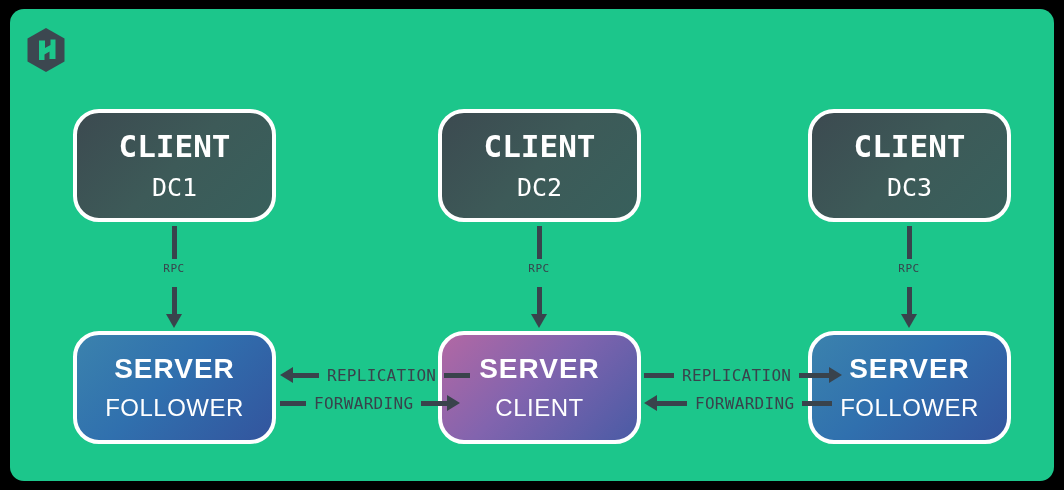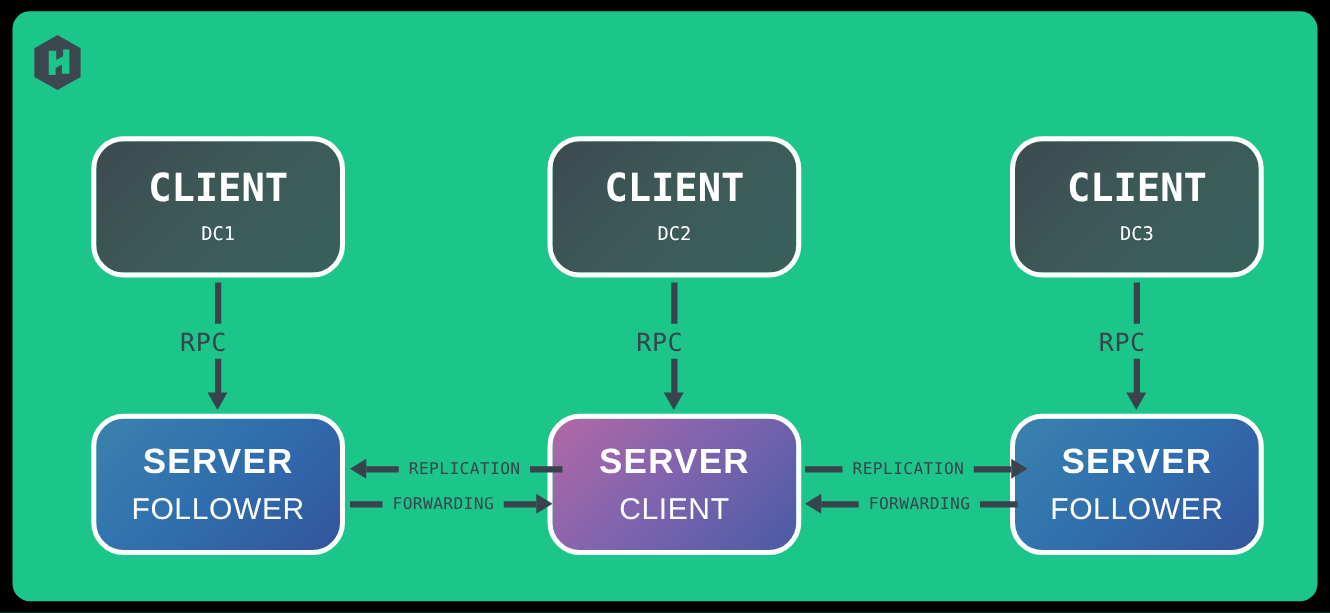--- a/index.html
+++ b/index.html
@@ -77,21 +77,21 @@
     background: linear-gradient(135deg, #3C4A50 0%, #3D5A58 50%, #38605C 100%);
   }
   .node.client .title {
     font-family: "DejaVu Sans Mono", monospace;
     font-size: 31px;
     font-weight: bold;
     letter-spacing: 0px;
   }
   .node.client .subtitle {
     font-family: "DejaVu Sans Mono", monospace;
-    font-size: 15px;
+    font-size: 25px;
     letter-spacing: 0px;
   }
 
   .node.server-follower {
     background: linear-gradient(135deg, #3B82AD 0%, #3070AE 45%, #33559E 100%);
   }
   .node.server-leader {
     background: linear-gradient(135deg, #B268A4 0%, #8264AE 45%, #4A5BA5 100%);
   }
 
@@ -107,22 +107,23 @@
     position: absolute;
     top: 215px;
     width: 60px;
     height: 106px;
   }
   .rpc-label {
     position: absolute;
     left: 0;
     top: 38px;
     width: 100%;
-    font-family: "DejaVu Sans Mono", monospace;
-    font-size: 20px;
+    text-align: center;
+    font-family: "DejaVu Sans Mono", monospace;
+    font-size: 11px;
     color: #39434C;
     letter-spacing: 0.5px;
   }
   .rpc .seg-top {
     position: absolute;
     left: 28px;
     top: 2px;
     width: 5px;
     height: 33px;
     background: #39434C;
@@ -156,21 +157,21 @@
     display: flex;
     align-items: center;
   }
   .hconn .bar {
     height: 5px;
     background: #39434C;
     flex: 0 0 auto;
   }
   .hconn .lbl {
     font-family: "DejaVu Sans Mono", monospace;
-    font-size: 13px;
+    font-size: 16px;
     color: #39434C;
     letter-spacing: 0.3px;
     white-space: nowrap;
     padding: 0 8px;
   }
   .arrow-l {
     width: 0; height: 0;
     border-top: 8px solid transparent;
     border-bottom: 8px solid transparent;
     border-right: 13px solid #39434C;

